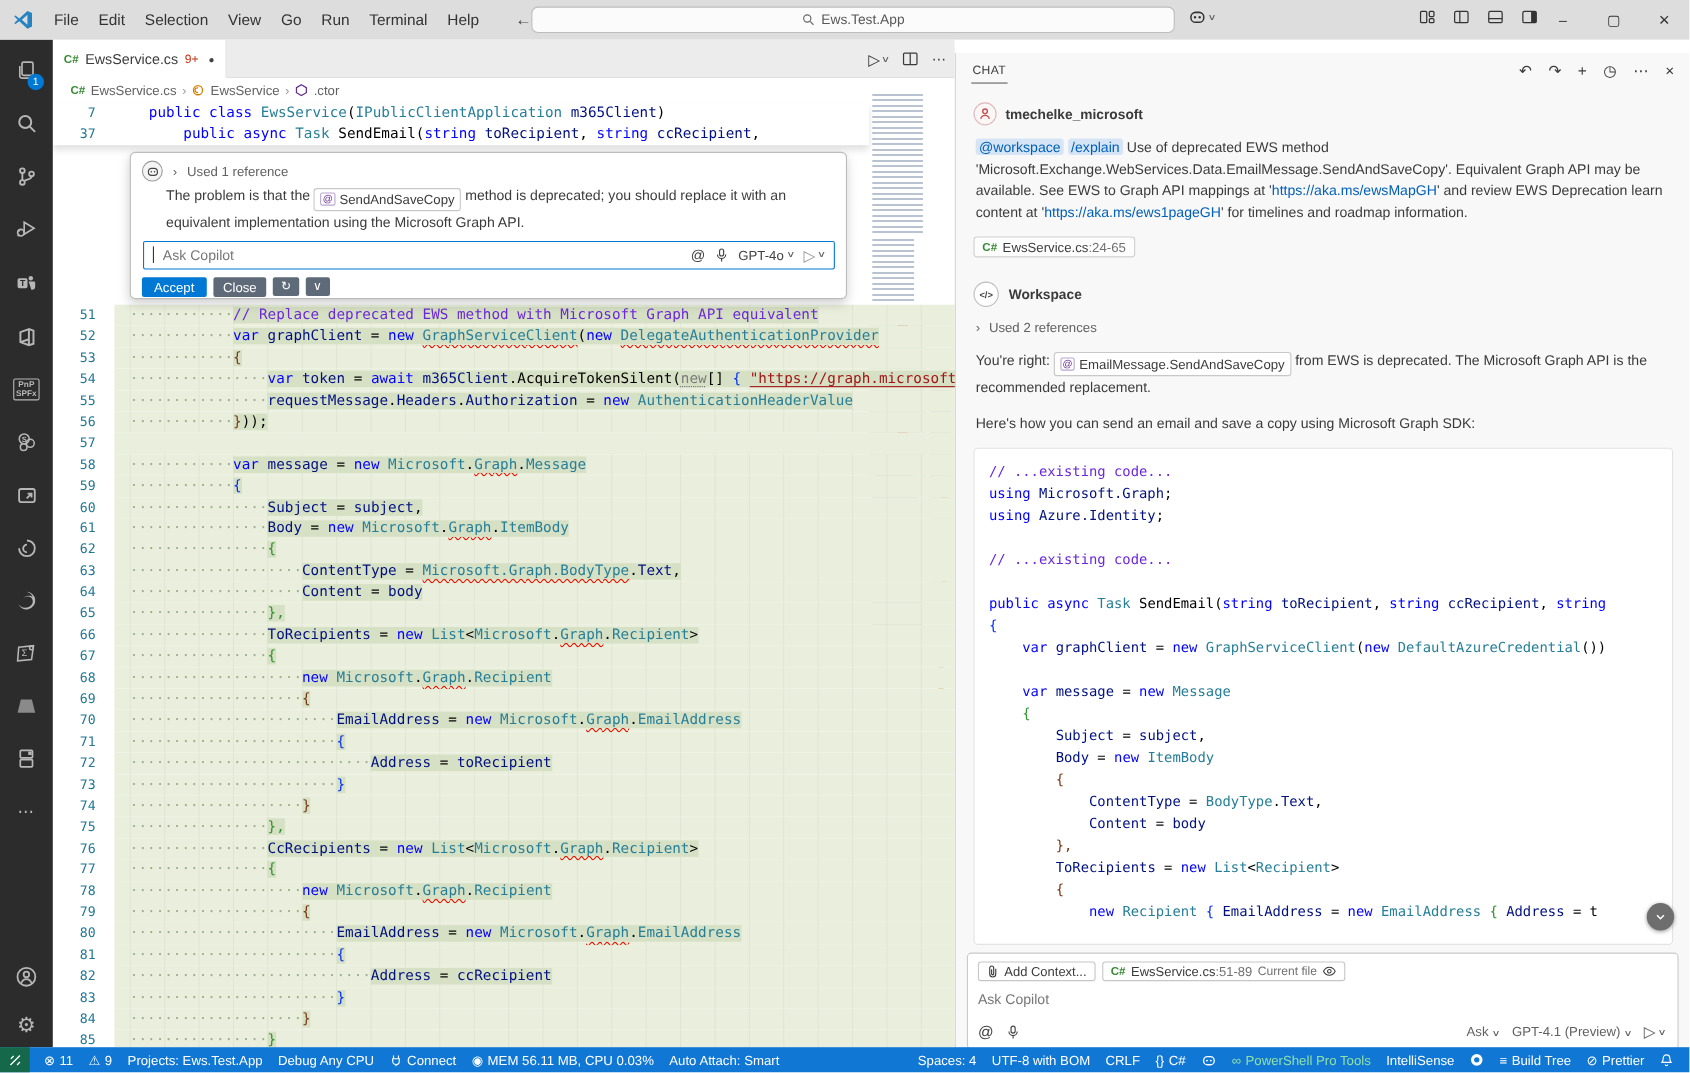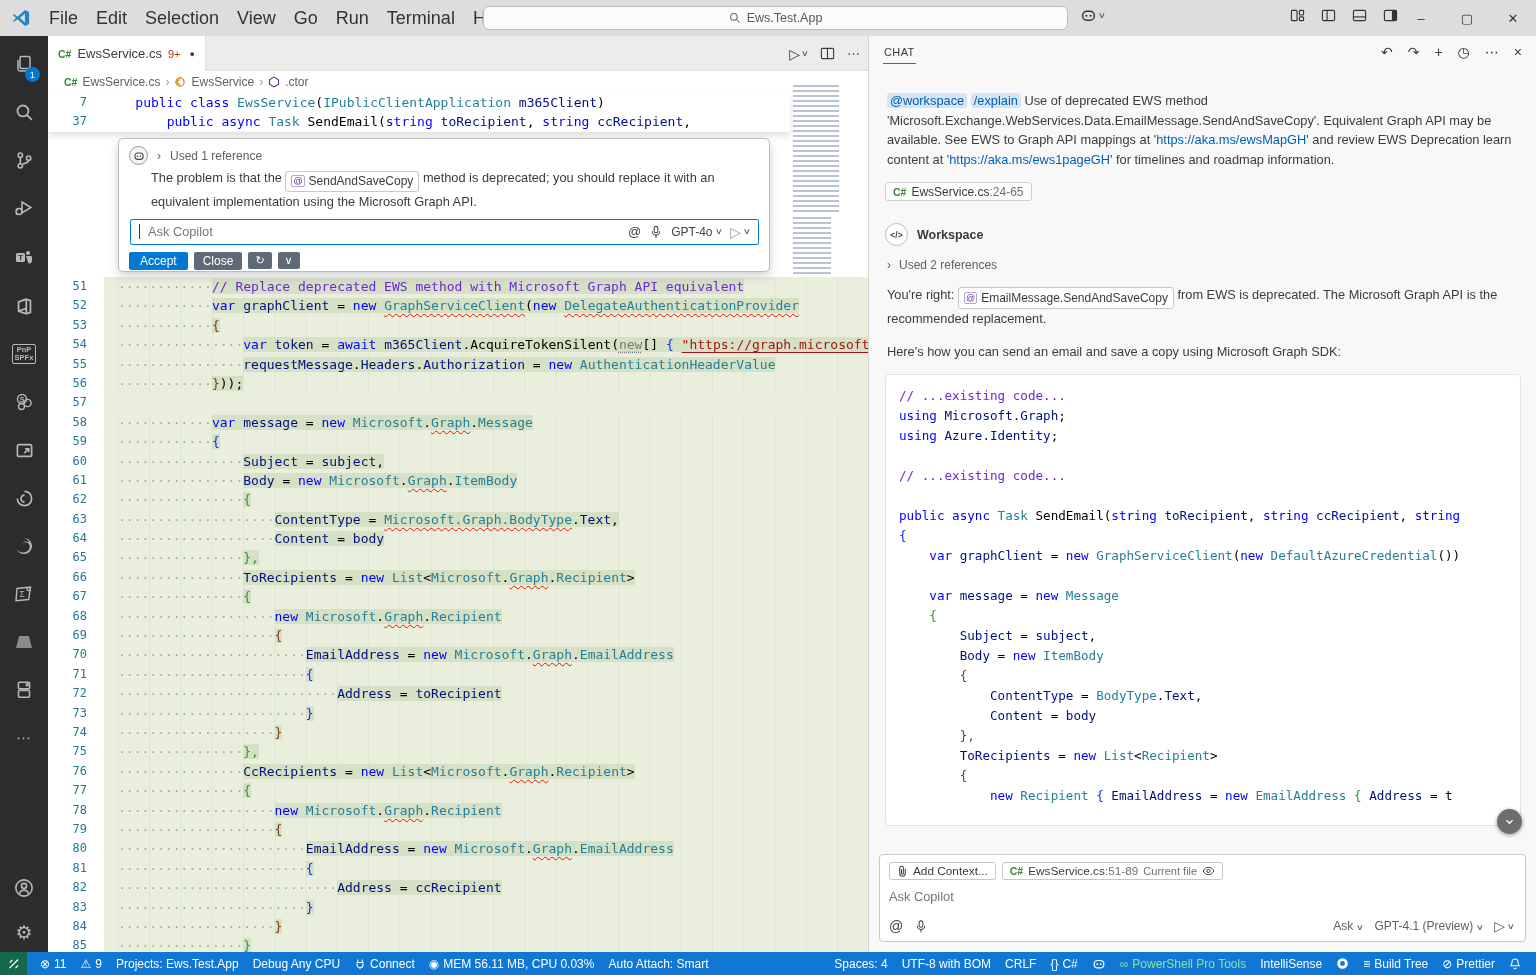--- a/index.html
+++ b/index.html
@@ -4,21 +4,21 @@
 <style>
   * { margin:0; padding:0; box-sizing:border-box; }
   html,body { width:1536px; height:975px; overflow:hidden; font-family:"Liberation Sans", sans-serif; background:#fff; }
   body { position:relative; font-size:13px; color:#3b3b3b; }
   svg { display:block; }
 
   
   .titlebar { position:absolute; left:0; top:0; width:1536px; height:36px; background:#dddddd; display:flex; align-items:center; z-index:30; }
   .vslogo { width:18px; height:18px; margin:0 10px 0 12px; }
   .menus { display:flex; }
-  .menu-item { padding:4px 9px; font-size:18px; color:#333; border-radius:5px; cursor:default; }
+  .menu-item { padding:4px 9px; font-size:14px; color:#333; border-radius:5px; cursor:default; }
   .nav-arrows { display:flex; gap:14px; margin-left:24px; color:#444; font-size:15px; }
   .nav-arrows .dis { color:#9a9a9a; }
   .searchbox { position:absolute; left:483px; top:6px; width:585px; height:24px; background:#fbfbfb; border:1px solid #bdbdbd; border-radius:6px; display:flex; align-items:center; justify-content:center; gap:6px; color:#585858; font-size:12.5px; }
   .tb-copilot { position:absolute; left:1080px; top:7px; display:flex; align-items:center; gap:2px; color:#333; }
   .layout-icons { position:absolute; left:1290px; top:8px; display:flex; gap:16px; align-items:center; }
   .win-controls { position:absolute; right:0; top:0; height:36px; display:flex; }
   .win-btn { width:46px; height:36px; display:flex; align-items:center; justify-content:center; font-size:13px; color:#333; }
 
   
   .activitybar { position:absolute; left:0; top:36px; width:48px; height:916px; background:#2c2c2c; z-index:20; }
@@ -85,21 +85,21 @@
   .mm-diff { background:#d5e5dc; }
   .mm-red { background-image:repeating-linear-gradient(#cc6a5f 0 2px, transparent 2px 14px); }
   .mm-bar { position:absolute; left:0; width:52px; height:3px; background:#c88f4f; }
   .overview { position:absolute; left:797px; top:0; width:23px; height:916px; }
   .ov-slider { position:absolute; left:0; top:299px; width:20px; height:40px; background:#bdbdbd; opacity:.75; }
   .ov-green { position:absolute; left:0; top:341px; width:20px; height:152px; background:#ccd8bd; }
   .ov-end { position:absolute; left:0; top:493px; width:20px; height:6px; background:#e4eedb; border-bottom:2px solid #555; }
   .ov-mark { position:absolute; width:5px; height:5px; }
 
   
-  .chat-panel { position:absolute; left:868px; top:36px; width:668px; height:916px; background:#f8f8f8; border-left:1px solid #d4d4d4; overflow:hidden; }
+  .chat-panel { position:absolute; left:868px; top:48px; width:668px; height:916px; background:#f8f8f8; border-left:1px solid #d4d4d4; overflow:hidden; }
   .chat-head { height:31px; display:flex; align-items:center; padding:0 14px; }
   .chat-title { font-size:11px; letter-spacing:.4px; color:#3b3b3b; border-bottom:1px solid #616161; padding:6px 1px 5px; }
   .chat-head-icons { margin-left:auto; display:flex; gap:15px; color:#3b3b3b; font-size:14px; align-items:center; }
   .chat-body { position:absolute; left:0; top:31px; right:0; bottom:100px; padding:14px 16px 0; overflow:hidden; }
   .msg-head { display:flex; align-items:center; gap:8px; }
   .avatar { width:21px; height:21px; border-radius:50%; border:1px solid #ddb9b9; background:#fdf6f6; display:flex; align-items:center; justify-content:center; }
   .msg-name { font-weight:bold; font-size:12.5px; color:#3b3b3b; }
   .msg-text { margin:10px 0 0 2px; font-size:12.8px; line-height:19.5px; color:#3b3b3b; width:630px; }
   .kw-chip { background:#d6e5f5; color:#005fb8; border-radius:3px; padding:0 3px; }
   .seg-link { color:#005fb8; }
@@ -458,20 +458,29 @@
     <span class="chat-head-icons" id="chat-head-icons">
         <span>↶</span>
         <span>↷</span>
         <span>+</span>
         <span>◷</span>
         <span>⋯</span>
         <span>×</span>
       </span>
   </div>
   <div class="chat-body">
+    <div class="msg-head">
+      <span class="avatar">
+        <svg width="13" height="13" viewBox="0 0 16 16" fill="none" stroke="#c0504d" stroke-width="1.6">
+            <circle cx="8" cy="5.2" r="2.6"></circle>
+            <path d="M3.2 13.5c.8-2.7 2.6-3.8 4.8-3.8s4 1.1 4.8 3.8"></path>
+          </svg>
+      </span>
+      <span class="msg-name">tmechelke_microsoft</span>
+    </div>
     <div class="msg-text" id="user-msg"><span class="kw-chip">@workspace</span> <span class="kw-chip">/explain</span> Use of deprecated EWS method 'Microsoft.Exchange.WebServices.Data.EmailMessage.SendAndSaveCopy'. Equivalent Graph API may be available. See EWS to Graph API mappings at '<span class="seg-link">https://aka.ms/ewsMapGH</span>' and review EWS Deprecation learn content at '<span class="seg-link">https://aka.ms/ews1pageGH</span>' for timelines and roadmap information.</div>
     <div><span class="file-chip">
       <span class="csicon">C#</span>
       <span><span>EwsService.cs</span><span class="chip-range">:24-65</span></span>
     </span></div>
 
     <div class="ws-head">
       <span class="ws-icon">&lt;/&gt;</span>
       <span class="msg-name">Workspace</span>
     </div>

